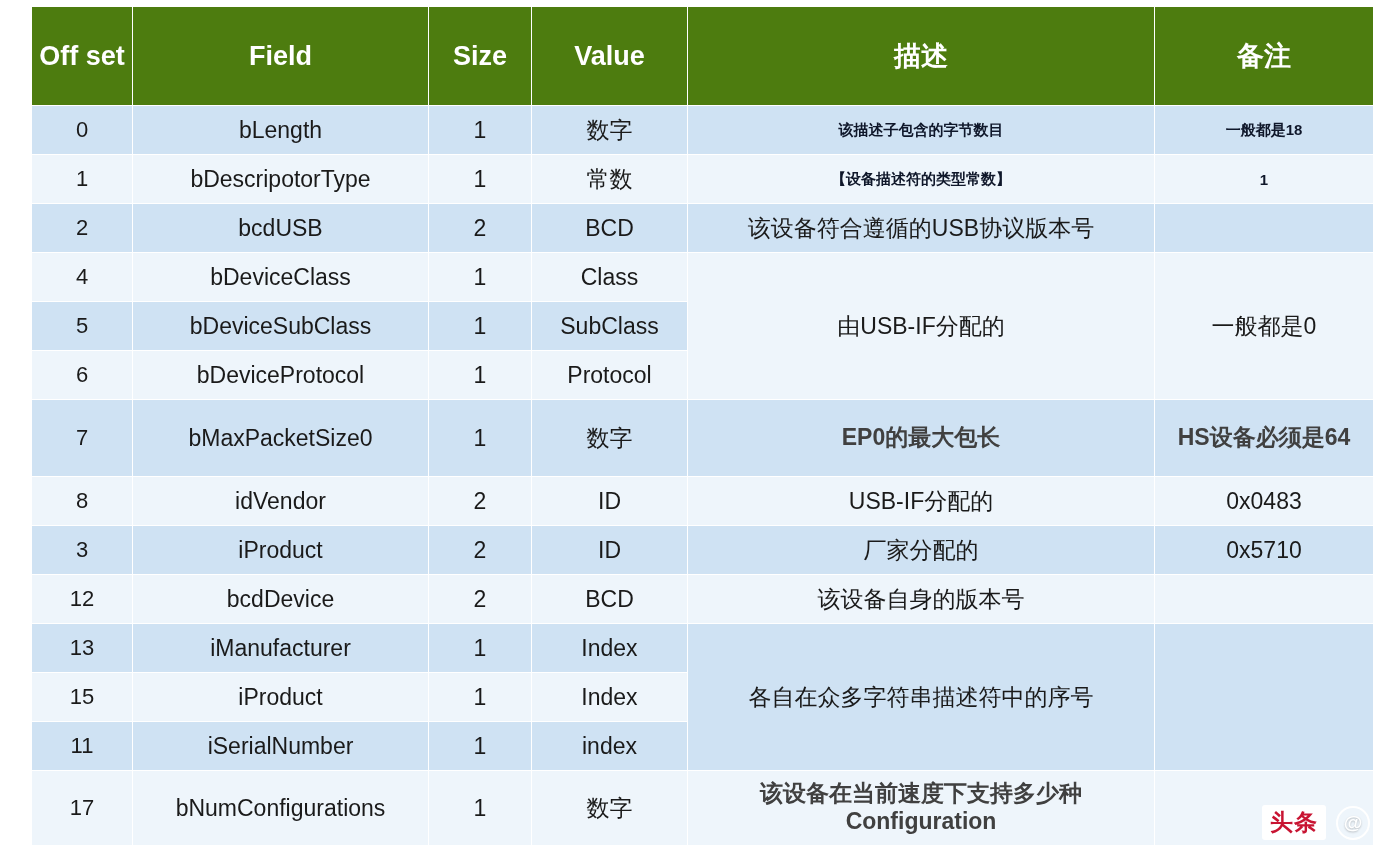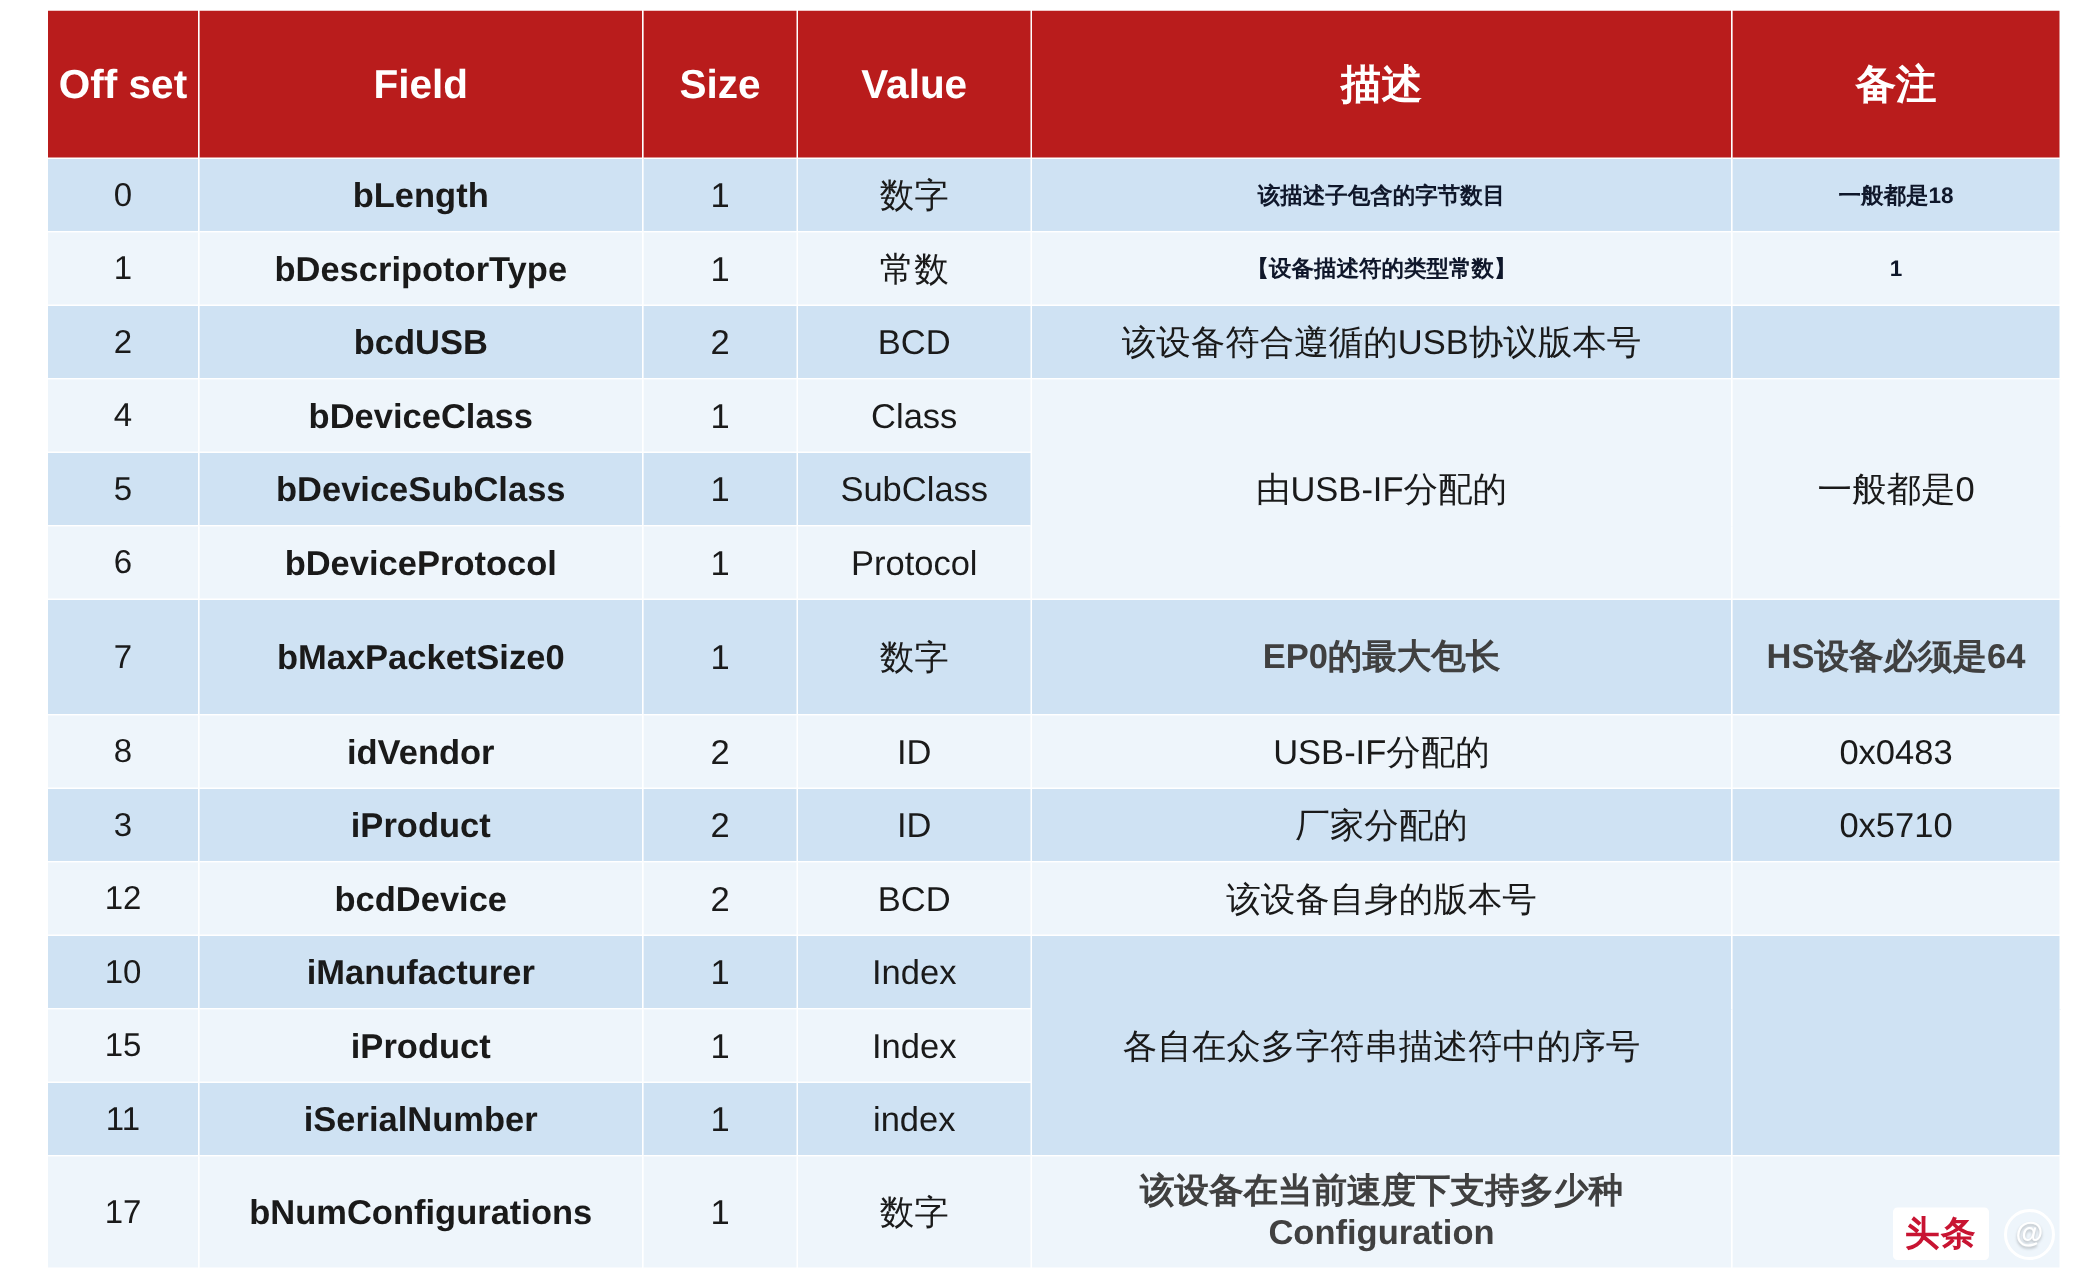--- a/index.html
+++ b/index.html
@@ -25,21 +25,21 @@
     width: 1336px;
     table-layout: fixed;
   }
   table.usb-desc th, table.usb-desc td {
     border: 1px solid #ffffff;
     padding: 0;
     vertical-align: middle;
     text-align: center;
   }
   thead th {
-    background: #b91c1c;
+    background: #4d7c0f;
     color: #ffffff;
     font-size: 27px;
     font-weight: bold;
     height: 98px;
     line-height: 1.05;
     border: 1px solid #ffffff;
   }
   thead th.col-offset { width: 100px; }
   thead th.col-field  { width: 295px; }
   thead th.col-size   { width: 102px; }
@@ -52,21 +52,20 @@
     color: #1a1a1a;
     height: 48px;
   }
   tbody tr.r-light td { background: #eef5fb; }
   tbody tr.r-dark td  { background: #cfe2f3; }
 
   td.cell-offset { font-size: 22px; }
   td.cell-field {
     text-align: left;
     padding-left: 14px;
-    font-weight: bold;
   }
   td.blue-bold {
     color: #0f172a;
     font-weight: bold;
     font-size: 15px;
   }
   td.red-bold {
     color: #404040;
     font-weight: bold;
     font-size: 23px;
@@ -207,21 +206,21 @@
       <tr class="r-light">
         <td class="cell-offset">12</td>
         <td class="cell-field">bcdDevice</td>
         <td>2</td>
         <td>BCD</td>
         <td>该设备自身的版本号</td>
         <td></td>
       </tr>
 
       <tr class="r-dark">
-        <td class="cell-offset">10</td>
+        <td class="cell-offset">13</td>
         <td class="cell-field">iManufacturer</td>
         <td>1</td>
         <td>Index</td>
         <td rowspan="3">各自在众多字符串描述符中的序号</td>
         <td rowspan="3"></td>
       </tr>
 
       <tr class="r-light">
         <td class="cell-offset">15</td>
         <td class="cell-field">iProduct</td>

